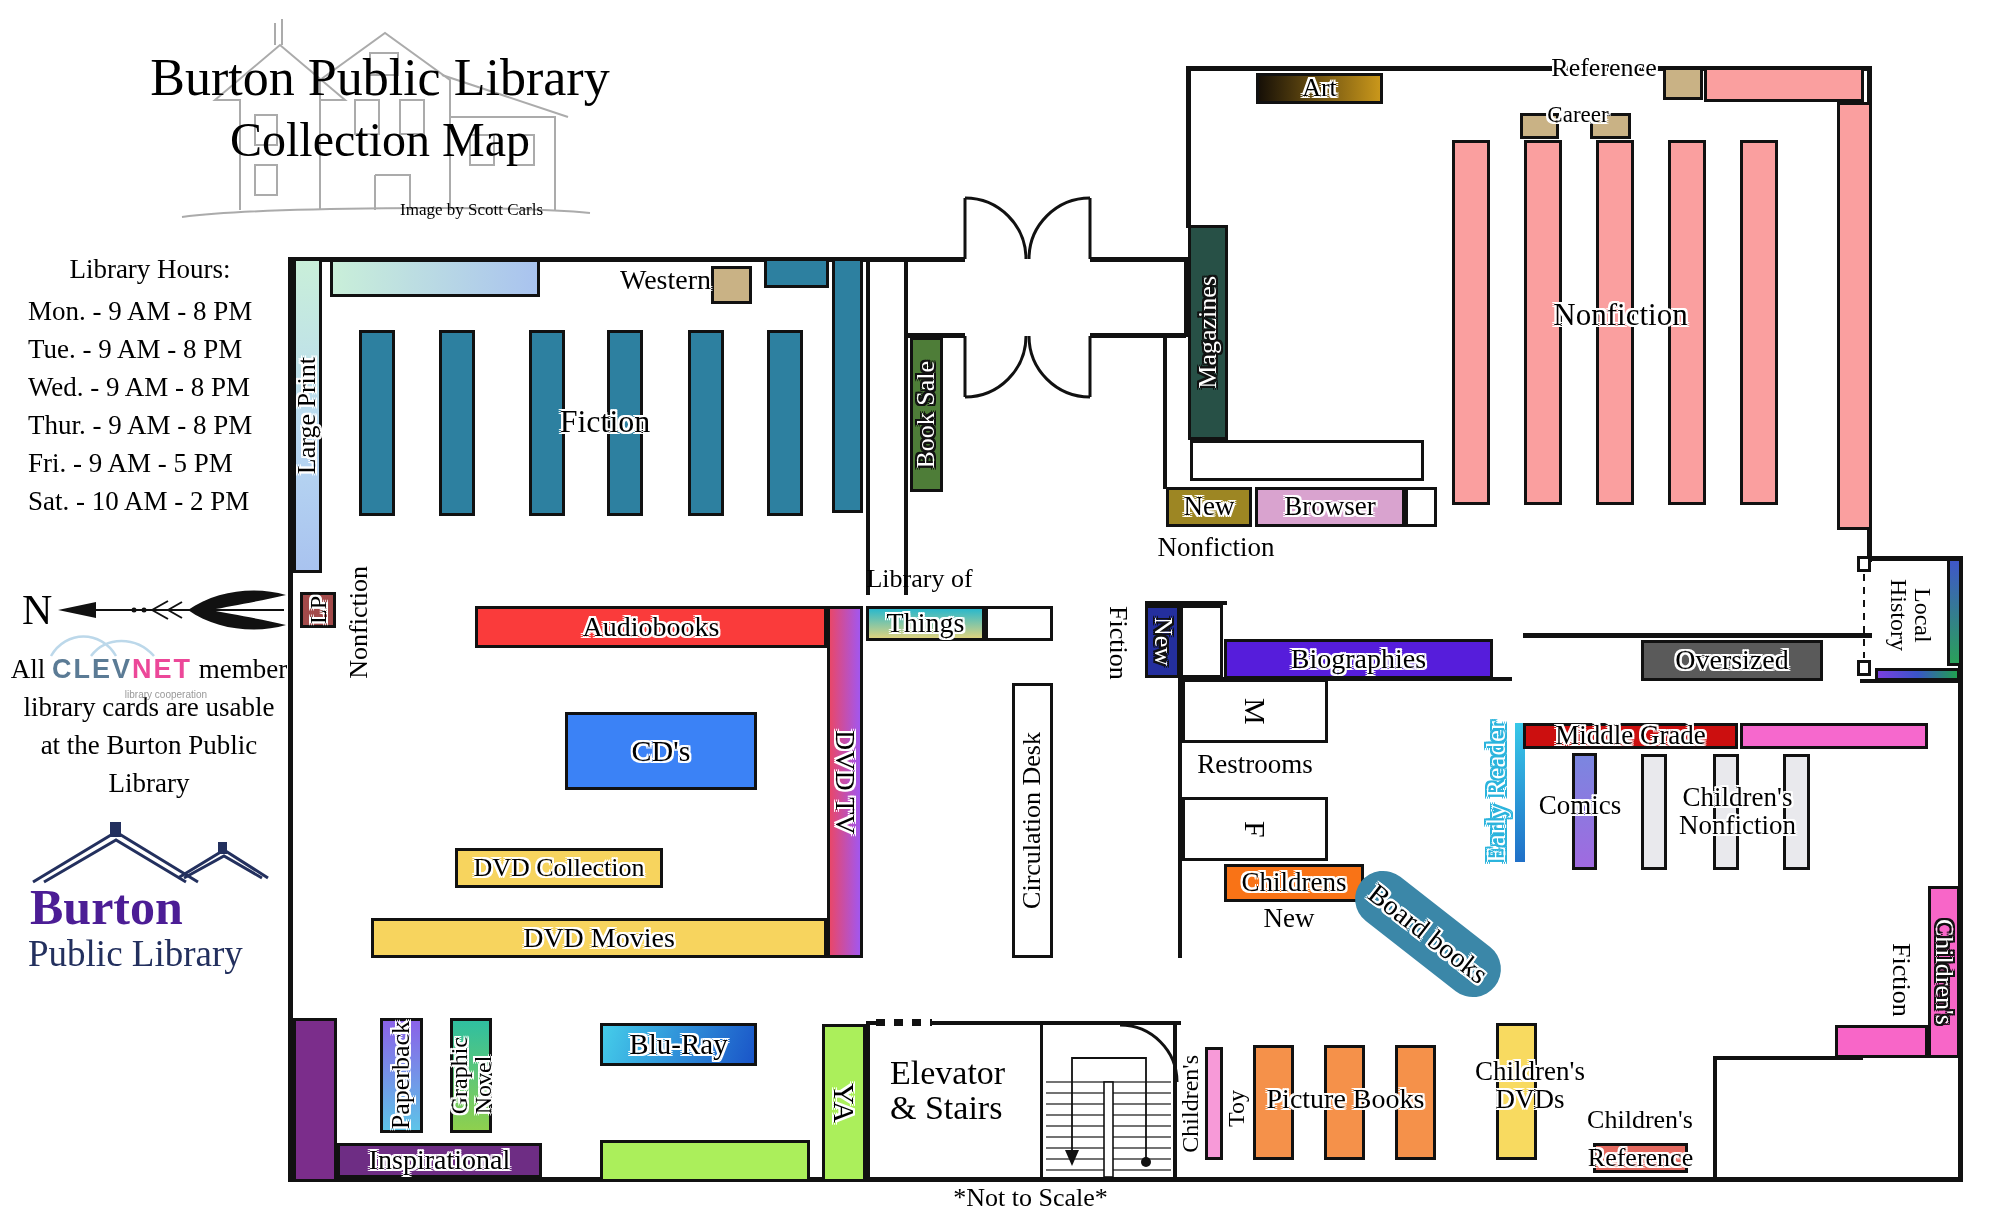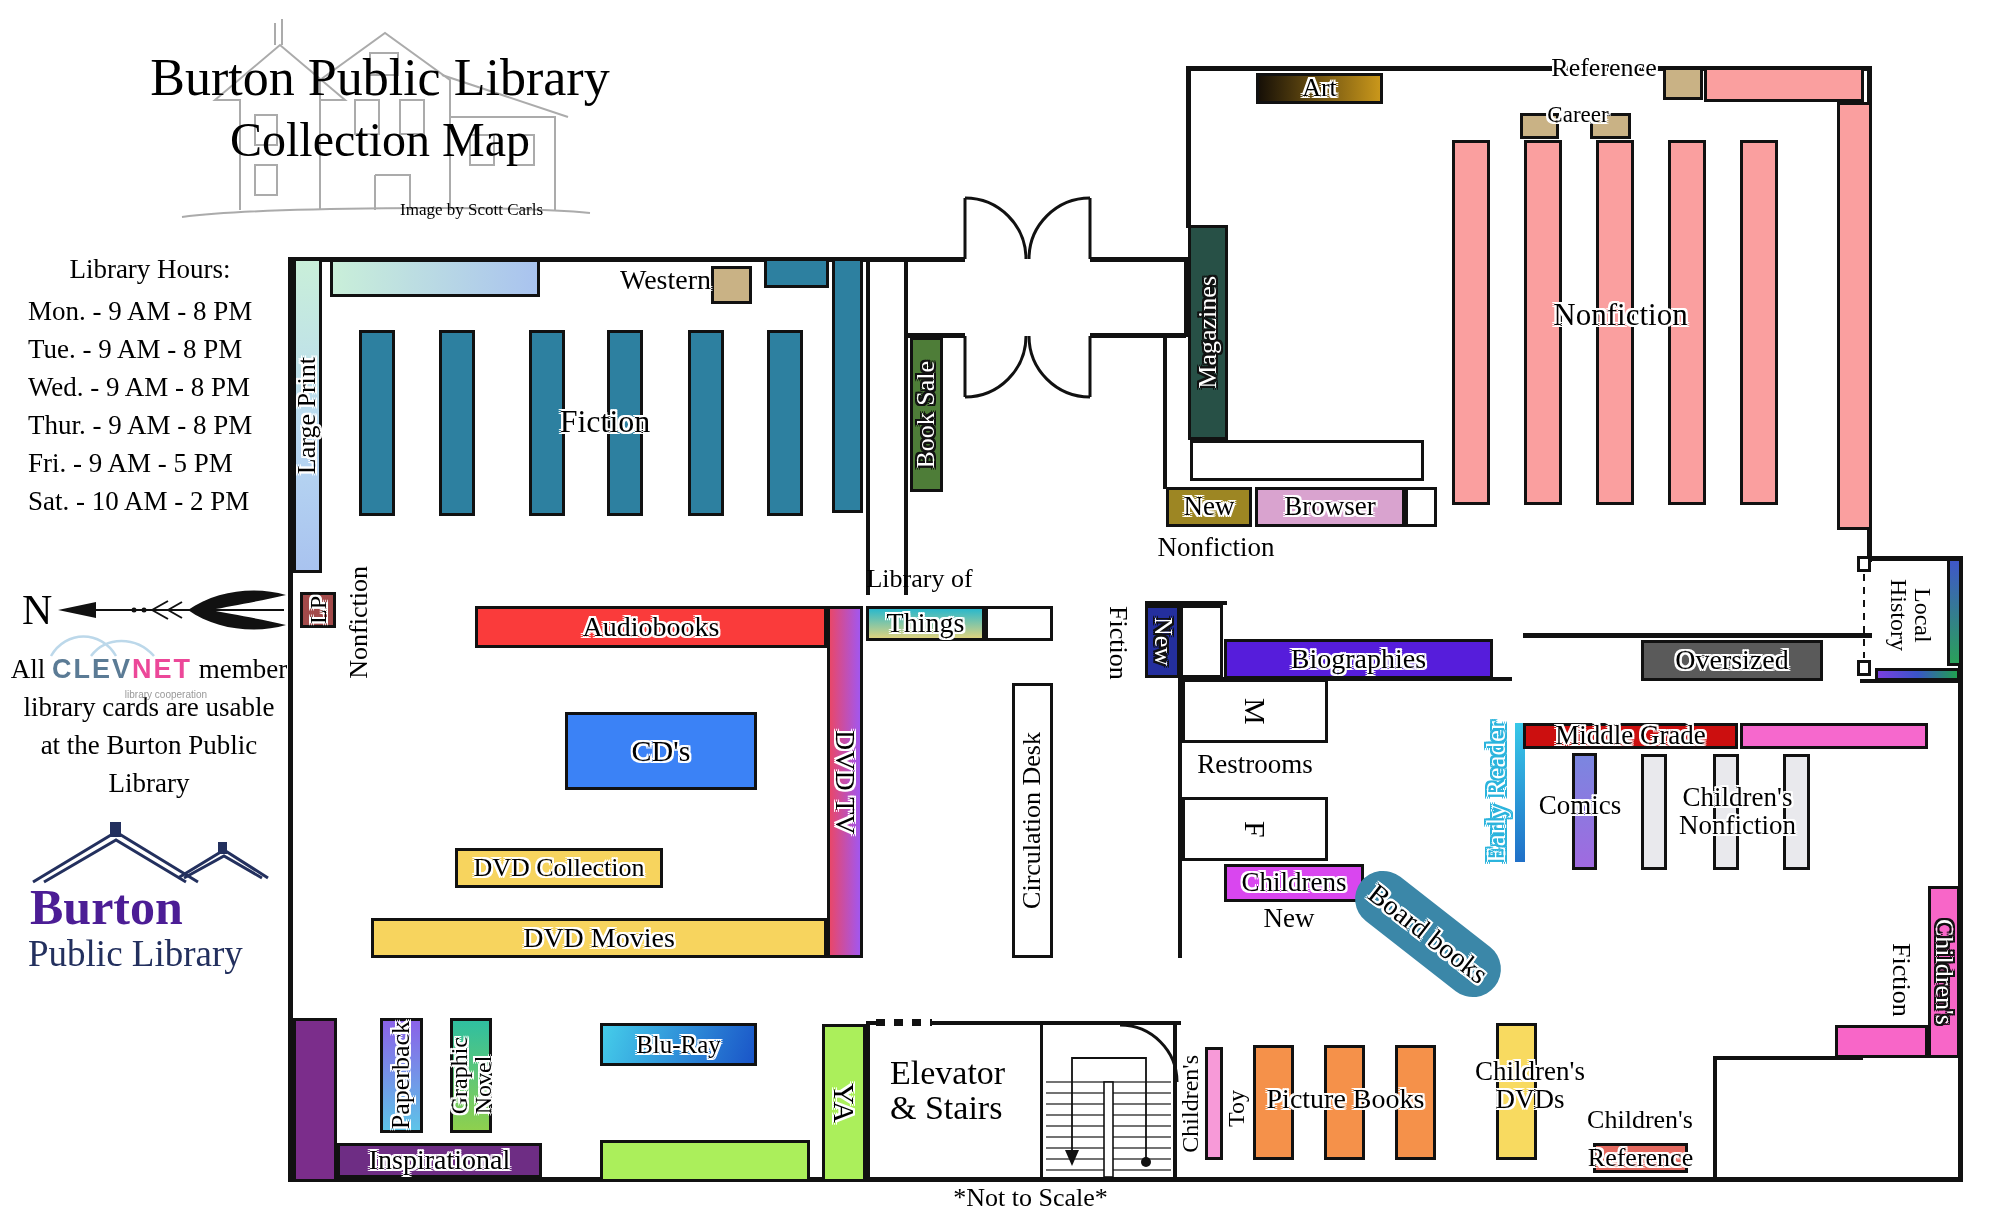--- a/index.html
+++ b/index.html
@@ -217,21 +217,21 @@
       <div class="block bordered" style="left: 1180px; top: 605px; width: 43px; height: 73px; background: rgb(255, 255, 255);"></div>
       <div class="block bordered" style="left: 1224px; top: 639px; width: 269px; height: 40px; background: rgb(86, 29, 219);">
         <span class="halo" style="font-size: 28px; white-space: nowrap;">Biographies</span>
       </div>
       <div class="block bordered" style="left: 1182px; top: 679px; width: 146px; height: 64px; background: rgb(255, 255, 255);">
         <span class="plain vdown" style="font-size: 30px; white-space: nowrap;">M</span>
       </div>
       <div class="block bordered" style="left: 1182px; top: 797px; width: 146px; height: 64px; background: rgb(255, 255, 255);">
         <span class="plain vdown" style="font-size: 30px; white-space: nowrap;">F</span>
       </div>
-      <div class="block bordered" style="left: 1224px; top: 864px; width: 140px; height: 38px; background: #d946ef;">
+      <div class="block bordered" style="left: 1224px; top: 864px; width: 140px; height: 38px; background: #f97316;">
         <span class="halo" style="font-size: 27px; white-space: nowrap;">Childrens</span>
       </div>
       <div class="block" style="left: 1343px; top: 906px; width: 170px; height: 56px; background: rgb(59, 135, 168); border-radius: 28px; transform: rotate(38deg);">
         <span class="halo" style="font-size: 28px; white-space: nowrap;">Board books</span>
       </div>
       <div class="block" style="left: 1515px; top: 723px; width: 10px; height: 139px; background: linear-gradient(rgb(56, 200, 232), rgb(32, 112, 200));"></div>
       <div class="block bordered" style="left: 1523px; top: 723px; width: 215px; height: 26px; background: rgb(204, 15, 15);">
         <span class="halo" style="font-size: 27px; white-space: nowrap;">Middle Grade</span>
       </div>
       <div class="block bordered" style="left: 1740px; top: 723px; width: 188px; height: 26px; background: rgb(246, 104, 205);"></div>
@@ -248,21 +248,21 @@
         <span class="halo vup" style="font-size: 26px; white-space: nowrap;">Paperback</span>
       </div>
       <div class="block bordered" style="left: 450px; top: 1018px; width: 42px; height: 115px; background: linear-gradient(rgb(47, 191, 160), rgb(142, 208, 78));">
         <span class="halo vup" style="font-size: 24px; white-space: pre-line;">Graphic
 Novel</span>
       </div>
       <div class="block bordered" style="left: 337px; top: 1143px; width: 205px; height: 35px; background: rgb(110, 45, 132);">
         <span class="halo" style="font-size: 28px; white-space: nowrap;">Inspirational</span>
       </div>
       <div class="block bordered" style="left: 600px; top: 1023px; width: 157px; height: 43px; background: linear-gradient(110deg, rgb(69, 205, 234), rgb(26, 85, 200));">
-        <span class="halo" style="font-size: 25px; white-space: nowrap;">Blu-Ray</span>
+        <span class="halo" style="font-size: 29px; white-space: nowrap;">Blu-Ray</span>
       </div>
       <div class="block bordered" style="left: 600px; top: 1140px; width: 210px; height: 42px; background: rgb(171, 239, 91);"></div>
       <div class="block bordered" style="left: 822px; top: 1024px; width: 44px; height: 158px; background: rgb(171, 239, 91);">
         <span class="halo vdown" style="font-size: 30px; white-space: nowrap;">YA</span>
       </div>
       <div class="block bordered" style="left: 1205px; top: 1047px; width: 18px; height: 113px; background: rgb(247, 154, 216);"></div>
       <div class="block bordered" style="left: 1253px; top: 1045px; width: 41px; height: 115px; background: rgb(245, 145, 74);"></div>
       <div class="block bordered" style="left: 1324px; top: 1045px; width: 41px; height: 115px; background: rgb(245, 145, 74);"></div>
       <div class="block bordered" style="left: 1395px; top: 1045px; width: 41px; height: 115px; background: rgb(245, 145, 74);"></div>
       <div class="block bordered" style="left: 1496px; top: 1023px; width: 41px; height: 137px; background: rgb(248, 218, 96);"></div>

